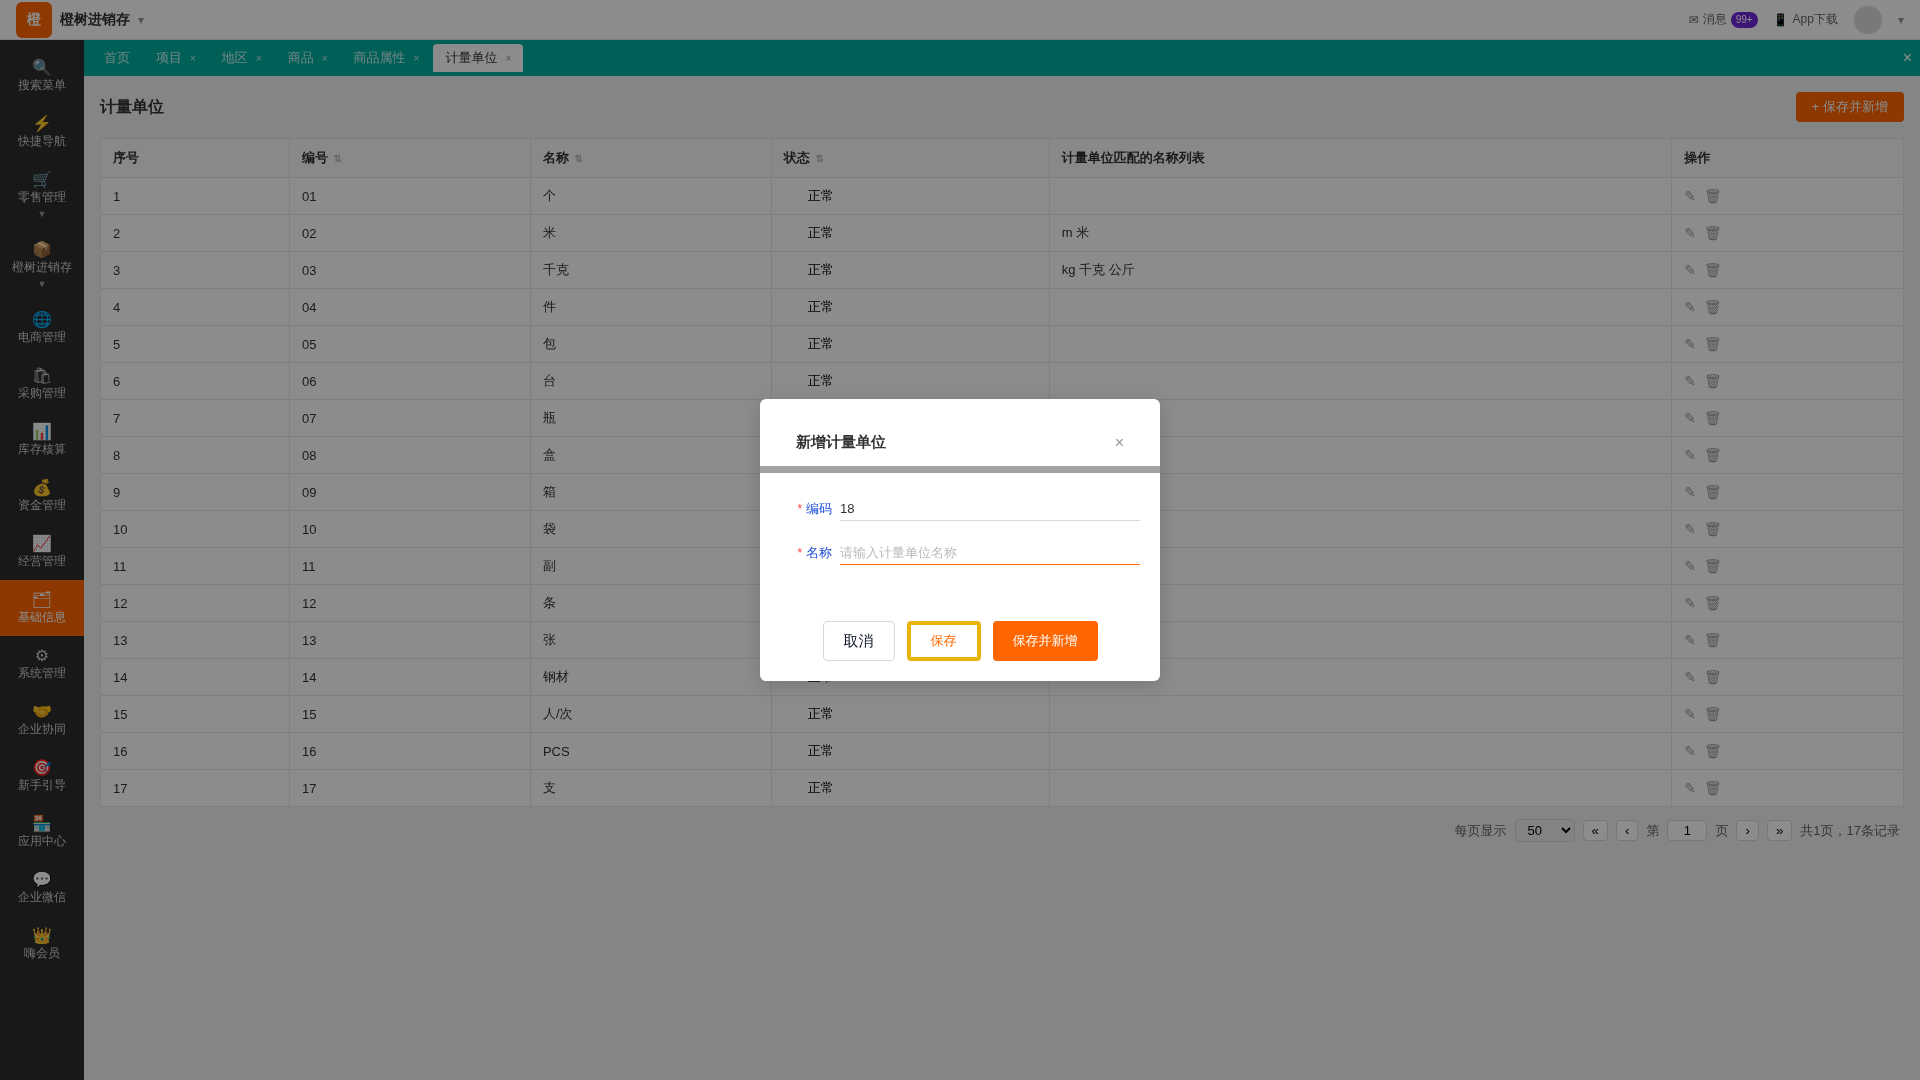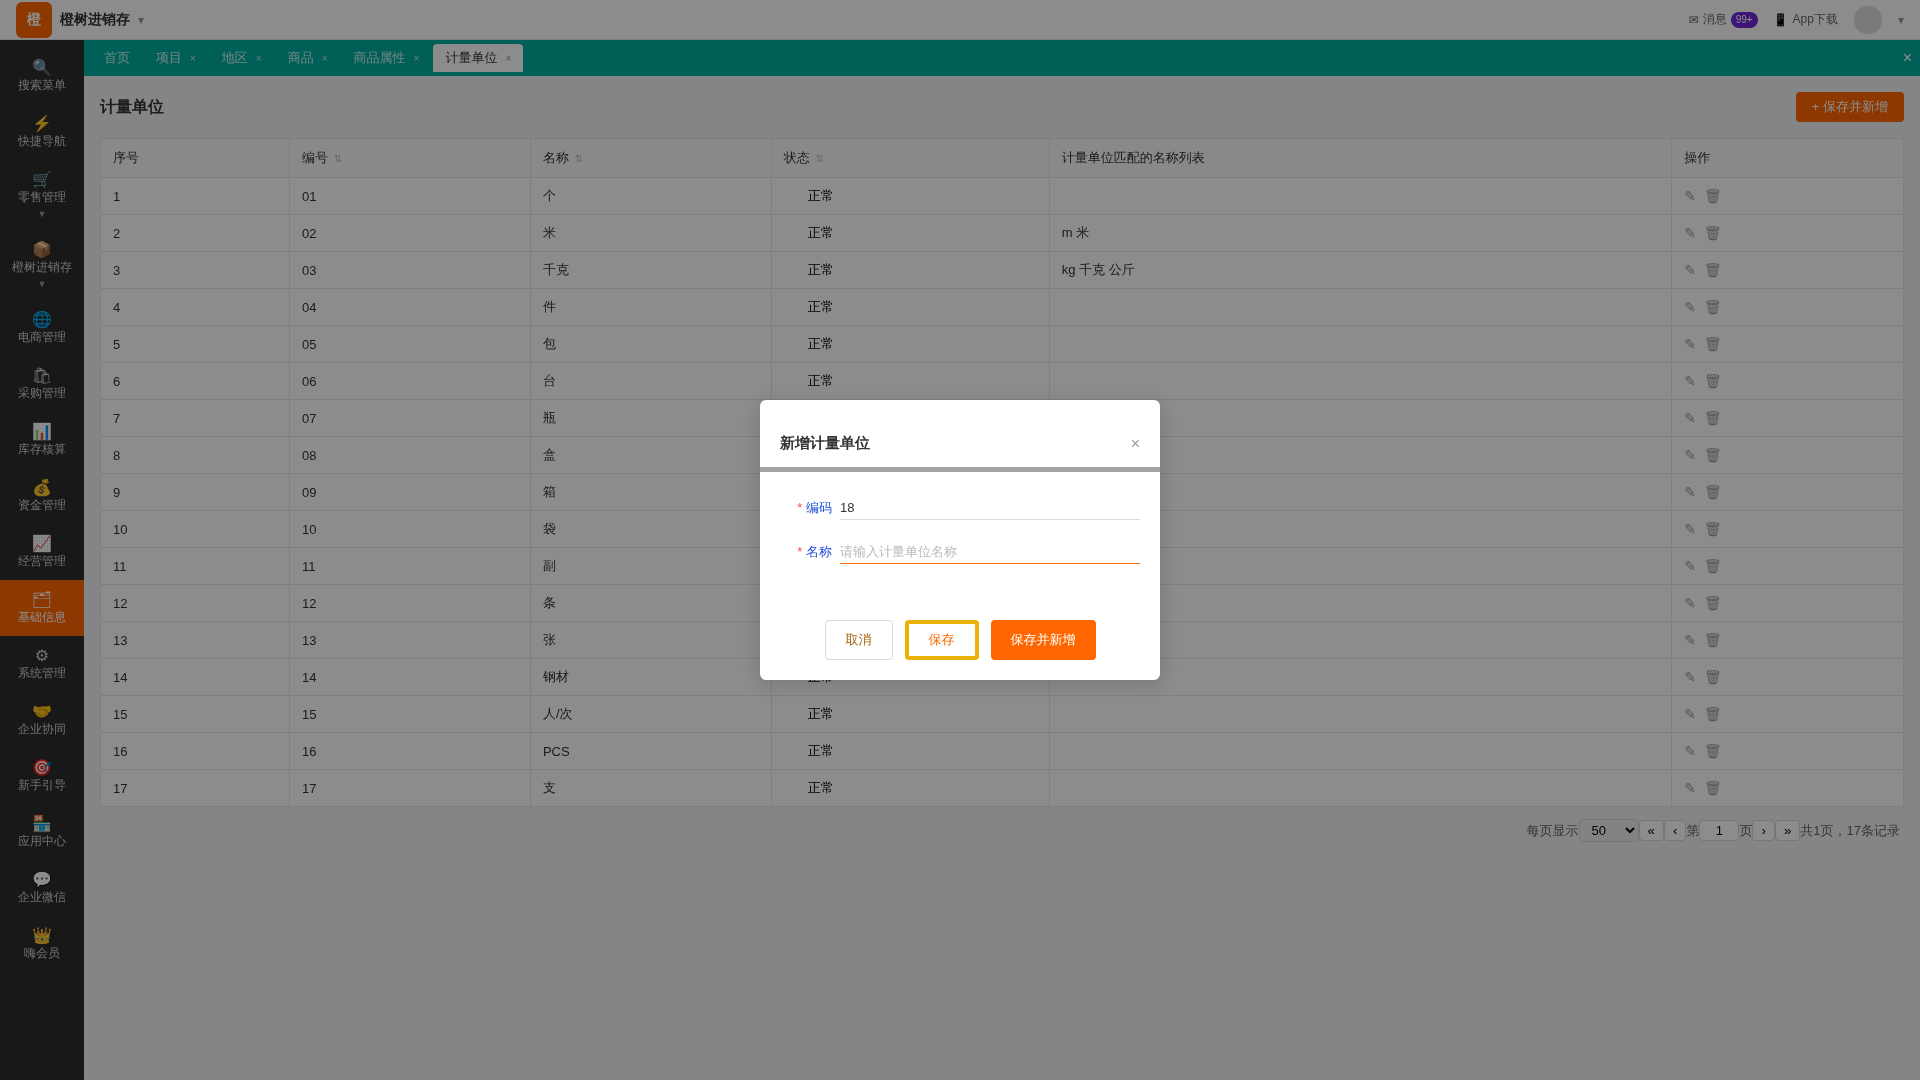--- a/index.html
+++ b/index.html
@@ -182,21 +182,21 @@
       width: 100%;
       background: white;
       border-radius: 4px;
       border-collapse: collapse;
     }
     .data-table th {
       background: #fafafa;
       border: 1px solid #e8e8e8;
       padding: 10px 12px;
       text-align: left;
-      font-weight: normal;
+      font-weight: bold;
       color: #333;
       white-space: nowrap;
     }
     .data-table td {
       border: 1px solid #e8e8e8;
       padding: 9px 12px;
       color: #333;
     }
     .status-normal {
       color: #000000;
@@ -210,20 +210,21 @@
       color: #999;
       cursor: pointer;
       font-size: 14px;
     }
 
     
     .pagination-bar {
       display: flex;
       align-items: center;
       justify-content: flex-end;
+      gap: 8px;
       margin-top: 12px;
       padding-right: 4px;
       font-size: 13px;
       color: #666;
     }
     .page-select {
       border: 1px solid #d9d9d9;
       border-radius: 4px;
       padding: 2px 8px;
       font-size: 13px;
@@ -254,22 +255,22 @@
       align-items: center;
       justify-content: center;
     }
     .modal {
       background: white;
       border-radius: 6px;
       width: 400px;
       box-shadow: 0 4px 20px rgba(0,0,0,0.15);
     }
     .modal-header {
-      padding: 14px 20px;
-      border-bottom: 5px solid #a3a3a3;
+      padding: 14px 36px;
+      border-bottom: 7px solid #a3a3a3;
       display: flex;
       align-items: center;
       justify-content: space-between;
       margin-top: 20px;
     }
     .modal-title {
       font-size: 15px;
       font-weight: bold;
       color: #333;
     }
@@ -318,22 +319,22 @@
       display: flex;
       justify-content: center;
       gap: 12px;
     }
     .btn-cancel {
       border: 1px solid #d9d9d9;
       background: white;
       padding: 7px 20px;
       border-radius: 4px;
       cursor: pointer;
-      font-size: 13px;
-      color: #a16207;
+      font-size: 15px;
+      color: #0f172a;
     }
     .btn-save {
       background: white;
       border: 4px solid #eab308;
       color: #f60;
       padding: 7px 20px;
       border-radius: 4px;
       cursor: pointer;
       font-size: 13px;
     }

